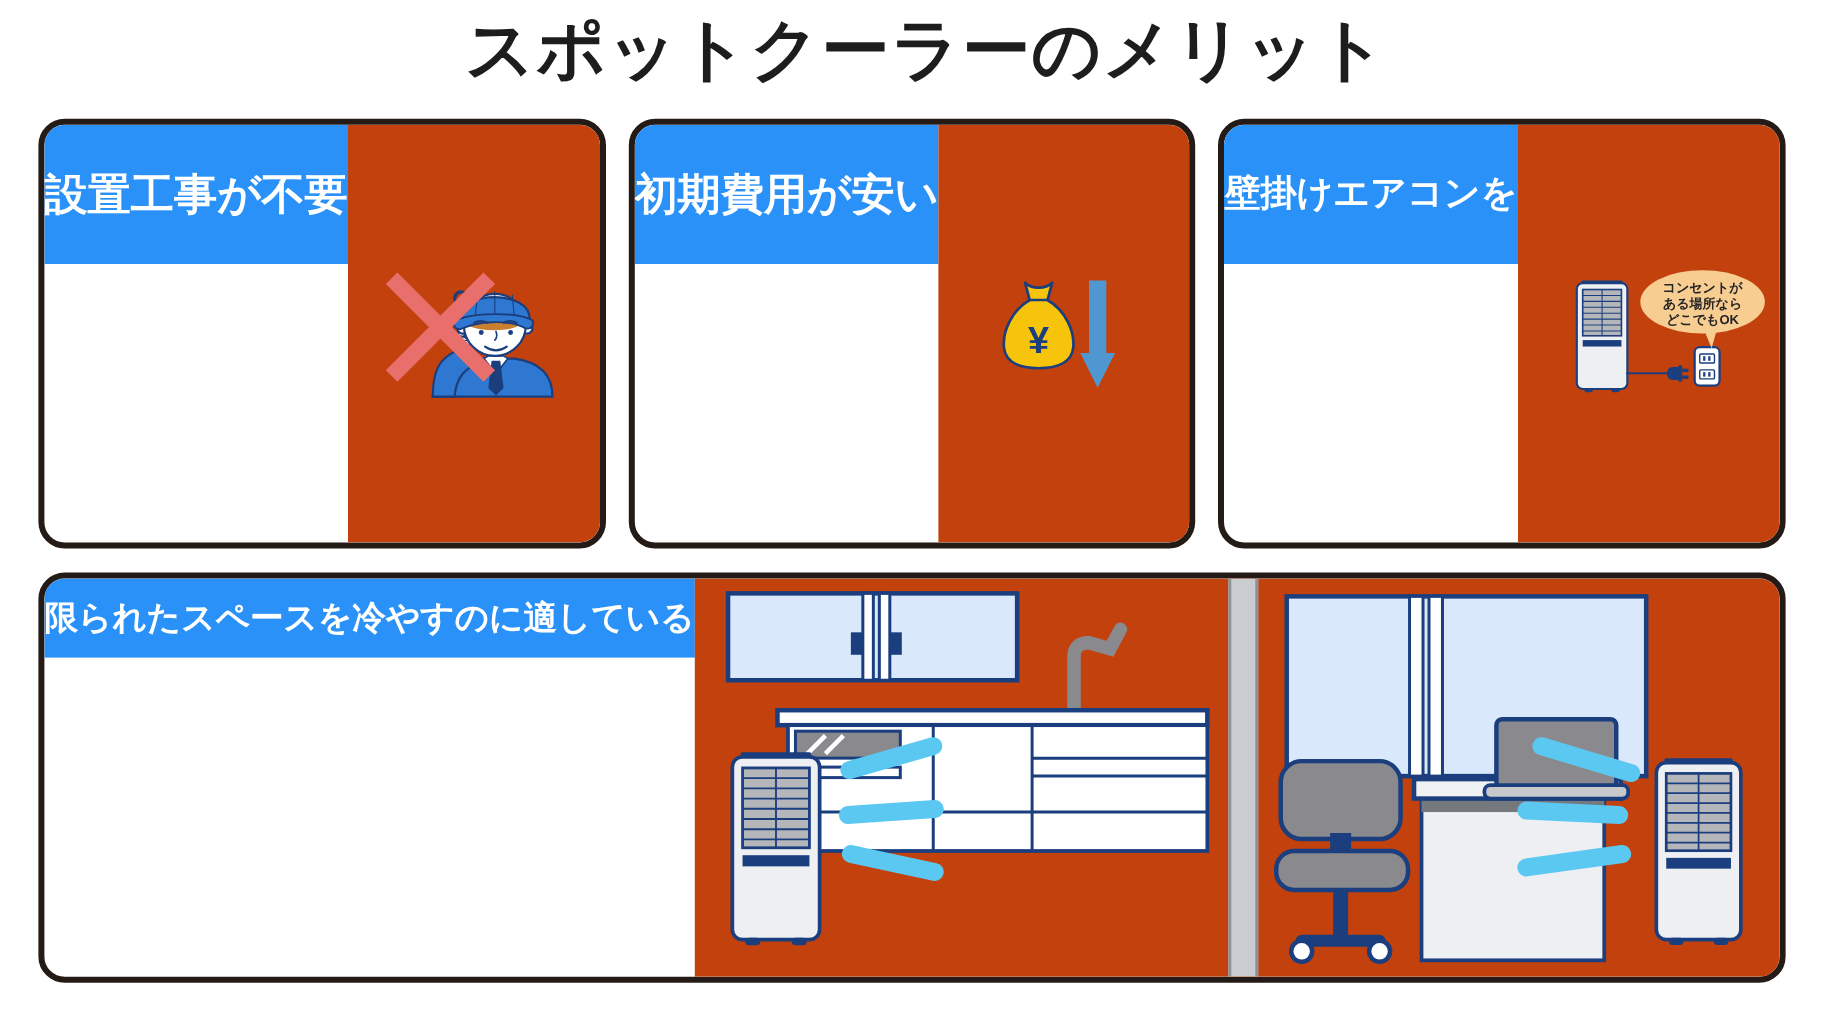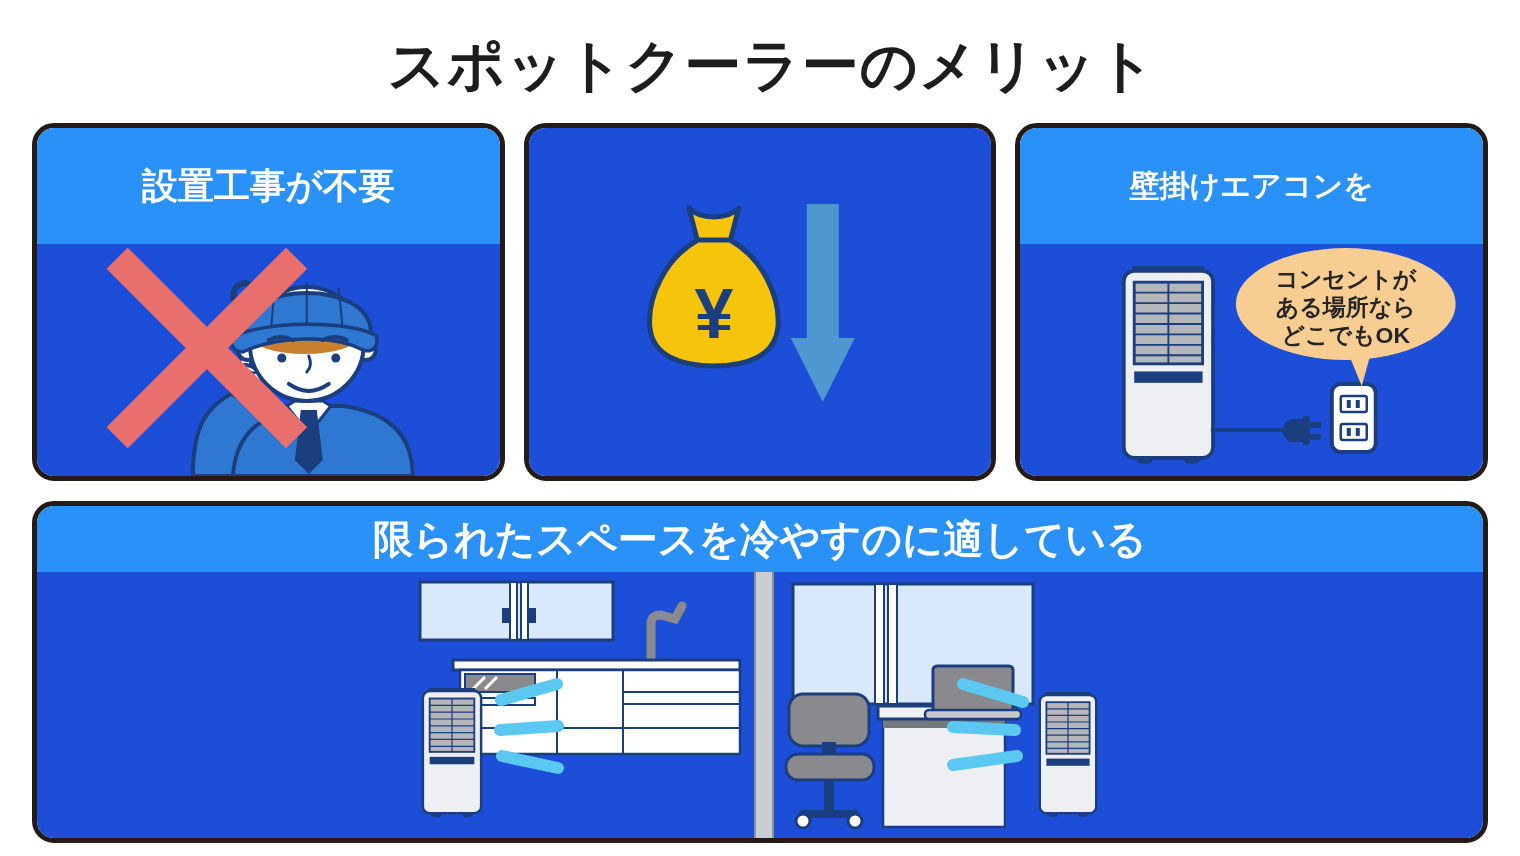--- a/index.html
+++ b/index.html
@@ -3,39 +3,39 @@
 <meta charset="utf-8">
 <style>
   html,body{margin:0;padding:0;}
   body{
     width:1520px;height:856px;background:#ffffff;
     font-family:"Liberation Sans","DejaVu Sans",sans-serif;
     overflow:hidden;position:relative;
   }
   .title{
     text-align:center;font-size:57px;font-weight:800;color:#1d1d1d;
-    margin:28px 0 18px;letter-spacing:1px;padding-left:24px;
+    margin:4px 0 18px;letter-spacing:1px;padding-left:24px;
   }
   .rows{padding:0 32px;}
   .row{display:flex;gap:19px;}
   .row1{height:358px;margin-bottom:20px;}
   .row2{height:342px;}
   .card{
     flex:1;border:5px solid #251b16;border-radius:22px;background:#fff;
-    overflow:hidden;display:flex;flex-direction:column;box-sizing:border-box;
+    overflow:hidden;display:flex;flex-direction:row;box-sizing:border-box;
   }
   .hd{
     background:#2991f8;color:#fff;font-weight:bold;text-align:center;
     display:flex;flex-direction:column;align-items:center;justify-content:center;
     flex:0 0 auto;
   }
   .row1 .hd{height:116px;font-size:36px;}
   .hd.two-line{font-size:30px;line-height:1.35;gap:32px;}
-  .row2 .hd{height:66px;font-size:40px;}
-  .bd{flex:1;position:relative;background:#1d4ed8;}
+  .row2 .hd{height:66px;font-size:28px;}
+  .bd{flex:1;position:relative;background:#c2410c;}
   .bd svg{position:absolute;left:0;top:0;width:100%;height:100%;}
   svg text{font-family:"Liberation Sans","DejaVu Sans",sans-serif;}
   .bubble-text{font-size:23px;font-weight:bold;fill:#252525;}
   .bubble-text-lg{font-size:25px;font-weight:bold;fill:#252525;}
   .yen{font-size:70px;font-weight:bold;fill:#1b3e7e;}
 </style>
 </head>
 <body>
 
 <svg width="0" height="0" style="position:absolute" aria-hidden="true">
@@ -94,20 +94,21 @@
 
           <g transform="translate(170,104)">
             <rect x="-127" y="-15" width="254" height="30" fill="#e96f6d" transform="rotate(45)"></rect>
             <rect x="-127" y="-15" width="254" height="30" fill="#e96f6d" transform="rotate(-45)"></rect>
           </g>
         </svg>
       </div>
     </div>
 
     <div class="card">
+      <div class="hd">初期費用が安い</div>
       <div class="bd">
         <svg viewBox="0 0 463 232">
           <g>
             <path d="M160,22 C172,34 198,34 210,22 L201,56 L169,56 Z" fill="#f5c40b" stroke="#1b3e7e" stroke-width="5" stroke-linejoin="round"></path>
             <path d="M169,54 C136,72 118,112 121,142 C124,170 152,180 185,180 C218,180 246,170 249,142 C252,112 234,72 201,54 Z" fill="#f5c40b" stroke="#1b3e7e" stroke-width="5" stroke-linejoin="round"></path>
             <text x="185" y="152" text-anchor="middle" class="yen">¥</text>
           </g>
           <g fill="#4e97d1">
             <rect x="278" y="18" width="32" height="138"></rect>
             <polygon points="262,152 326,152 294,216"></polygon>

